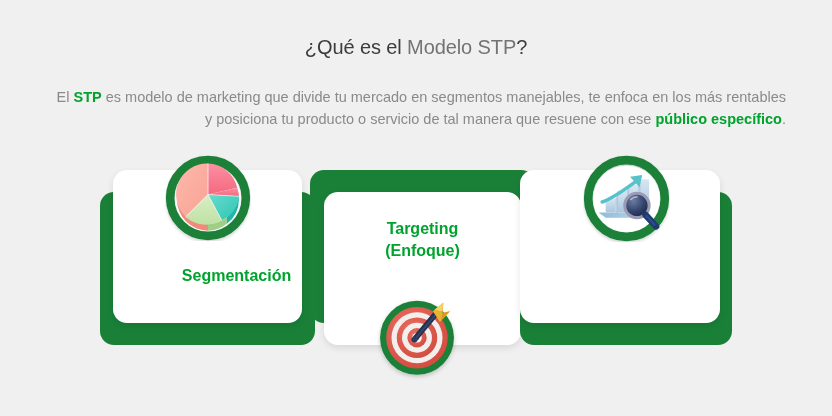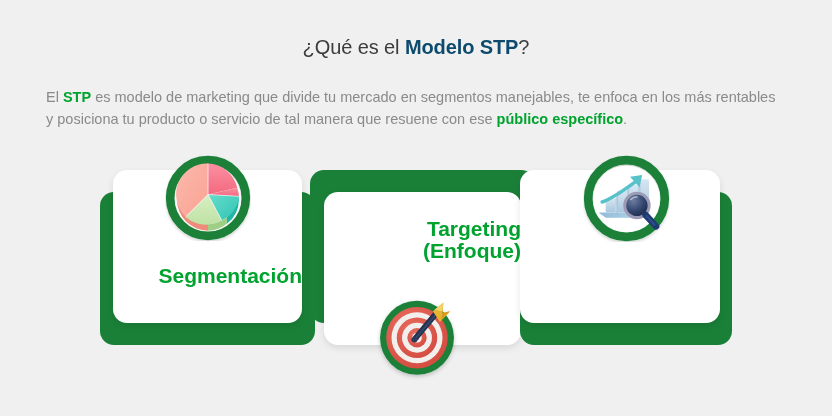--- a/index.html
+++ b/index.html
@@ -13,25 +13,25 @@
   .stage{position:absolute;inset:0;}
 
   
   .title{
     position:absolute;left:0;top:36px;width:832px;
     text-align:center;
     font-size:20px;font-weight:400;color:#3c3c3c;
     letter-spacing:-0.1px;
     white-space:nowrap;
   }
-  .title .hl{color:#0c4a6e;font-weight:700;}
+  .title .hl{color:#737373;font-weight:400;}
 
   .subtitle{
     position:absolute;left:46px;top:86px;width:740px;
-    text-align:left;
+    text-align:right;
     font-size:14.5px;line-height:22px;
     color:#8a8a8a;font-weight:400;
   }
   .subtitle .hl{color:#00a32e;font-weight:700;}
 
   
   .card{position:absolute;}
 
   
   .frame{
@@ -40,33 +40,33 @@
     border-radius:14px;
   }
   .panel{
     position:absolute;
     background:#ffffff;
     border-radius:14px;
     box-shadow:0 3px 7px rgba(0,0,0,0.10);
   }
   .card-label{
     position:absolute;
-    text-align:right;
+    text-align:center;
     color:#00a32e;
     font-weight:700;
-    font-size:21px;
+    font-size:16px;
     line-height:22px;
     white-space:pre-line;
   }
 
   
   #card1{left:100px;top:170px;width:215px;height:175px;}
   #card1 .frame{left:0;top:22px;width:215px;height:153px;}
   #card1 .panel{left:13px;top:0px;width:189px;height:153px;}
-  #card1 .card-label{left:13px;top:95px;width:189px;}
+  #card1 .card-label{left:13px;top:95px;width:189px;padding-left:29px;}
 
   
   #card2{left:310px;top:170px;width:225px;height:175px;}
   #card2 .frame{left:0;top:0px;width:225px;height:153px;}
   #card2 .panel{left:14px;top:22px;width:197px;height:153px;}
   #card2 .card-label{left:14px;top:48px;width:197px;}
 
   
   #card3{left:520px;top:170px;width:212px;height:175px;}
   #card3 .frame{left:0px;top:22px;width:212px;height:153px;}

